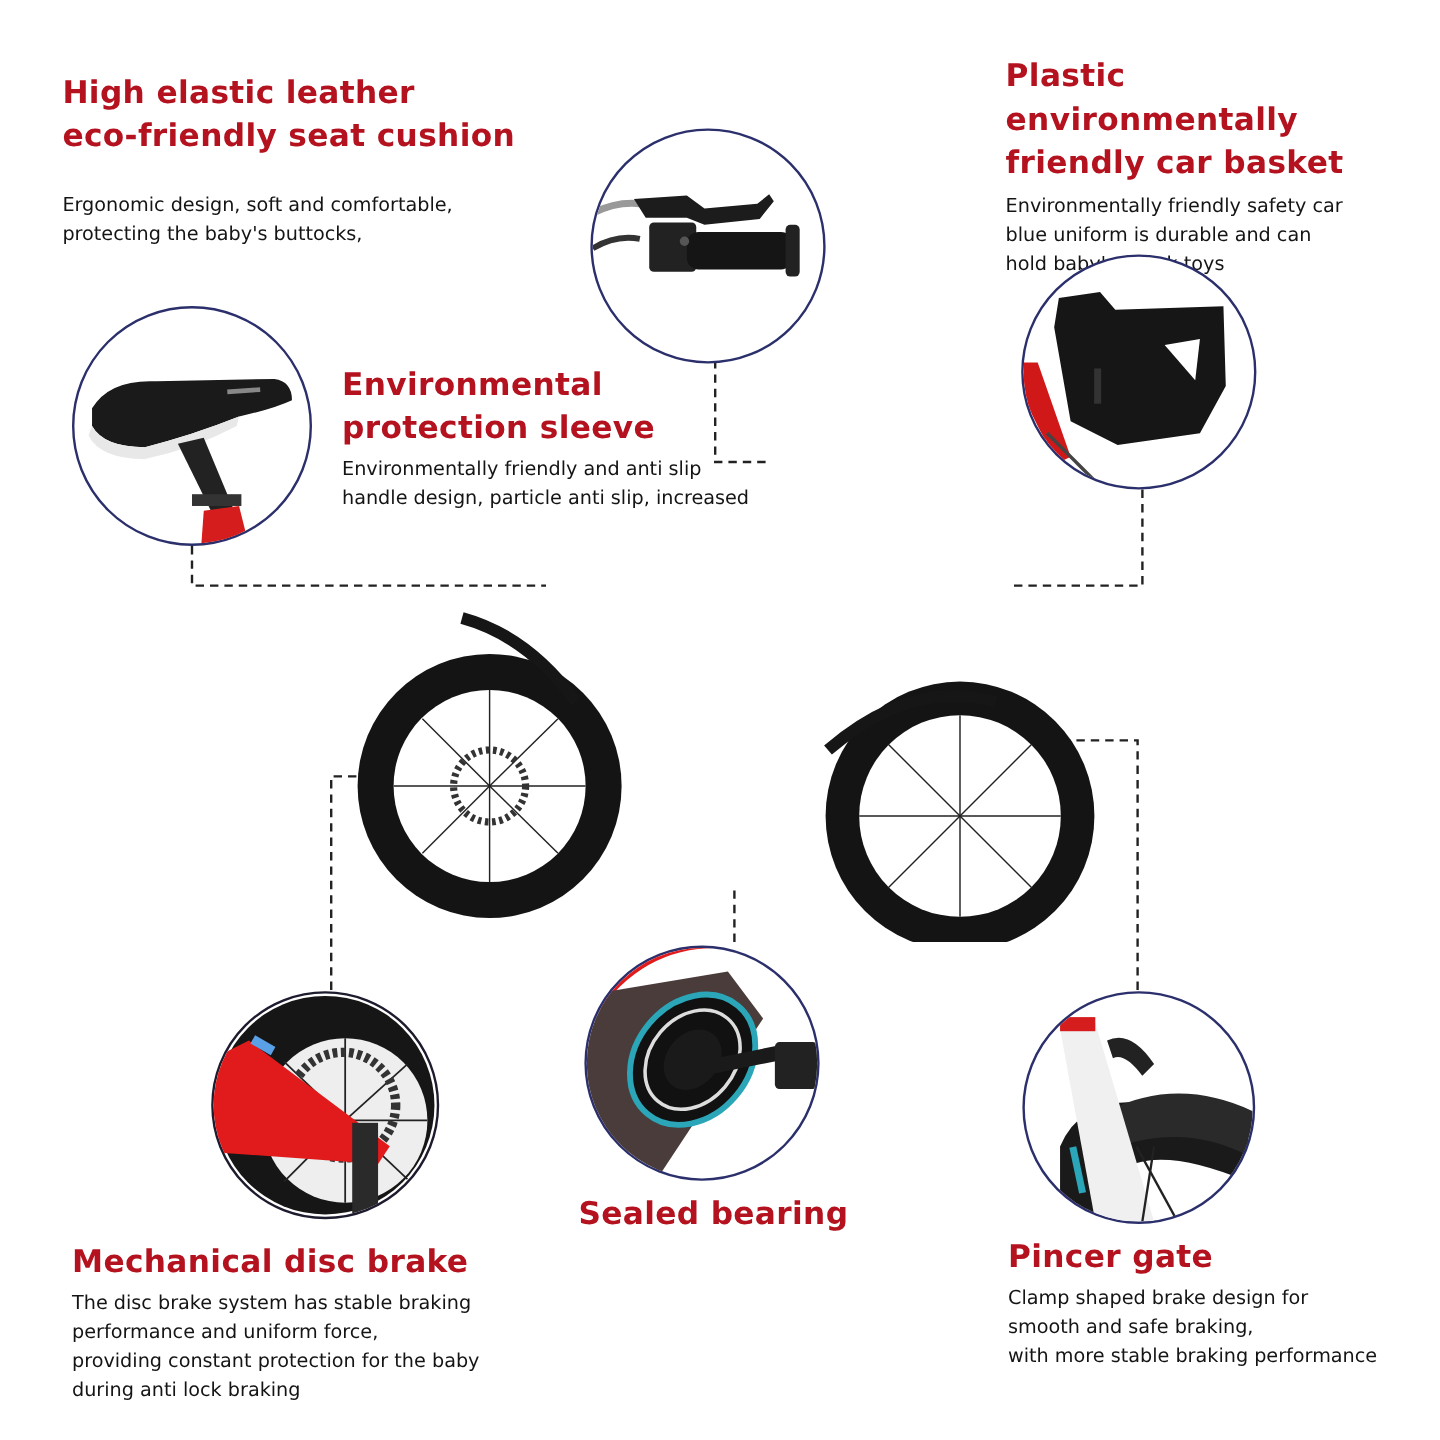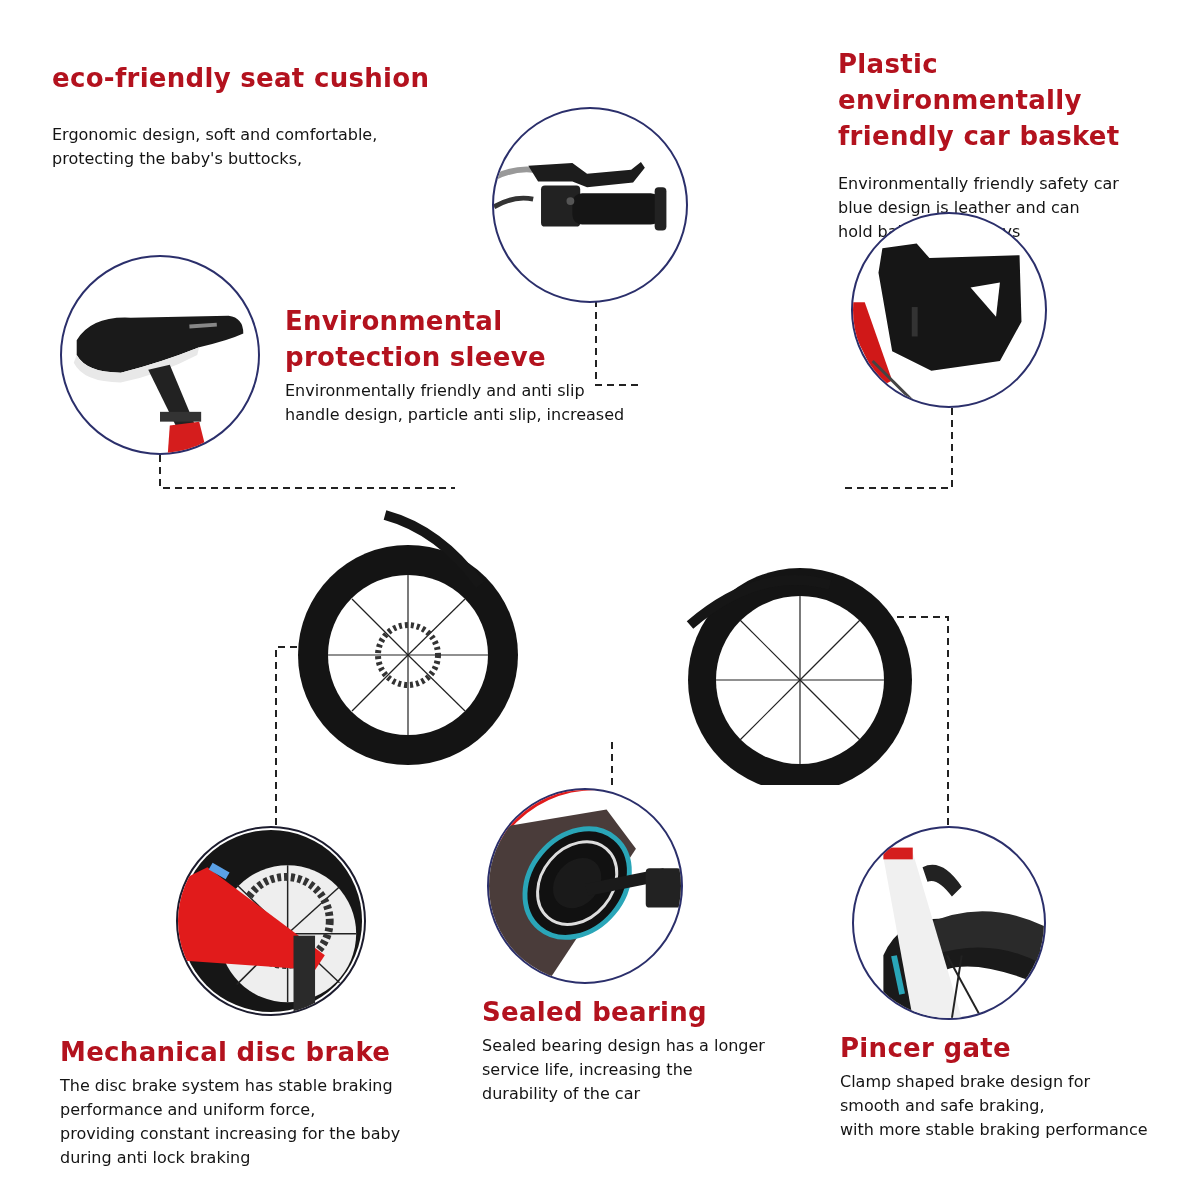--- a/index.html
+++ b/index.html
@@ -28,68 +28,64 @@
     <polyline points="276,825 276,647 405,647"></polyline>
 
     <polyline points="612,785 612,740"></polyline>
 
     <polyline points="948,825 948,617 800,617"></polyline>
   </g>
 </svg>
 
 <div class="feature" style="left:52px; top:60px; width:430px;">
   <h2>
+    <span style="display:block">High elastic leather</span>
     <span style="display:block">eco-friendly seat cushion</span>
   </h2>
   <p style="margin-top:27px;">
     <span>Ergonomic design, soft and comfortable,</span>
     <span>protecting the baby's buttocks,</span>
   </p>
 </div>
 
 <div class="feature" style="left:838px; top:46px; width:350px;">
   <h2>
     <span style="display:block">Plastic environmentally</span>
     <span style="display:block">friendly car basket</span>
   </h2>
-  <p style="margin-top:18px;">
+  <p style="margin-top:6px;">
     <span>Environmentally friendly safety car</span>
-    <span>blue design is leather and can</span>
+    <span>blue uniform is durable and can</span>
     <span>hold baby's snack toys</span>
   </p>
 </div>
 
 <div class="feature" style="left:285px; top:303px; width:400px;">
   <h2>
     <span style="display:block">Environmental</span>
     <span style="display:block">protection sleeve</span>
   </h2>
   <p style="margin-top:4px;">
     <span>Environmentally friendly and anti slip</span>
     <span>handle design, particle anti slip, increased</span>
   </p>
 </div>
 
 <div class="feature" style="left:60px; top:1034px; width:400px;">
   <h2>Mechanical disc brake</h2>
   <p style="margin-top:4px;">
     <span>The disc brake system has stable braking</span>
     <span>performance and uniform force,</span>
-    <span>providing constant increasing for the baby</span>
+    <span>providing constant protection for the baby</span>
     <span>during anti lock braking</span>
   </p>
 </div>
 
 <div class="feature" style="left:482px; top:994px; width:340px;">
   <h2>Sealed bearing</h2>
-  <p style="margin-top:4px;">
-    <span>Sealed bearing design has a longer</span>
-    <span>service life, increasing the</span>
-    <span>durability of the car</span>
-  </p>
 </div>
 
 <div class="feature" style="left:840px; top:1030px; width:360px;">
   <h2>Pincer gate</h2>
   <p style="margin-top:4px;">
     <span>Clamp shaped brake design for</span>
     <span>smooth and safe braking,</span>
     <span>with more stable braking performance</span>
   </p>
 </div>

